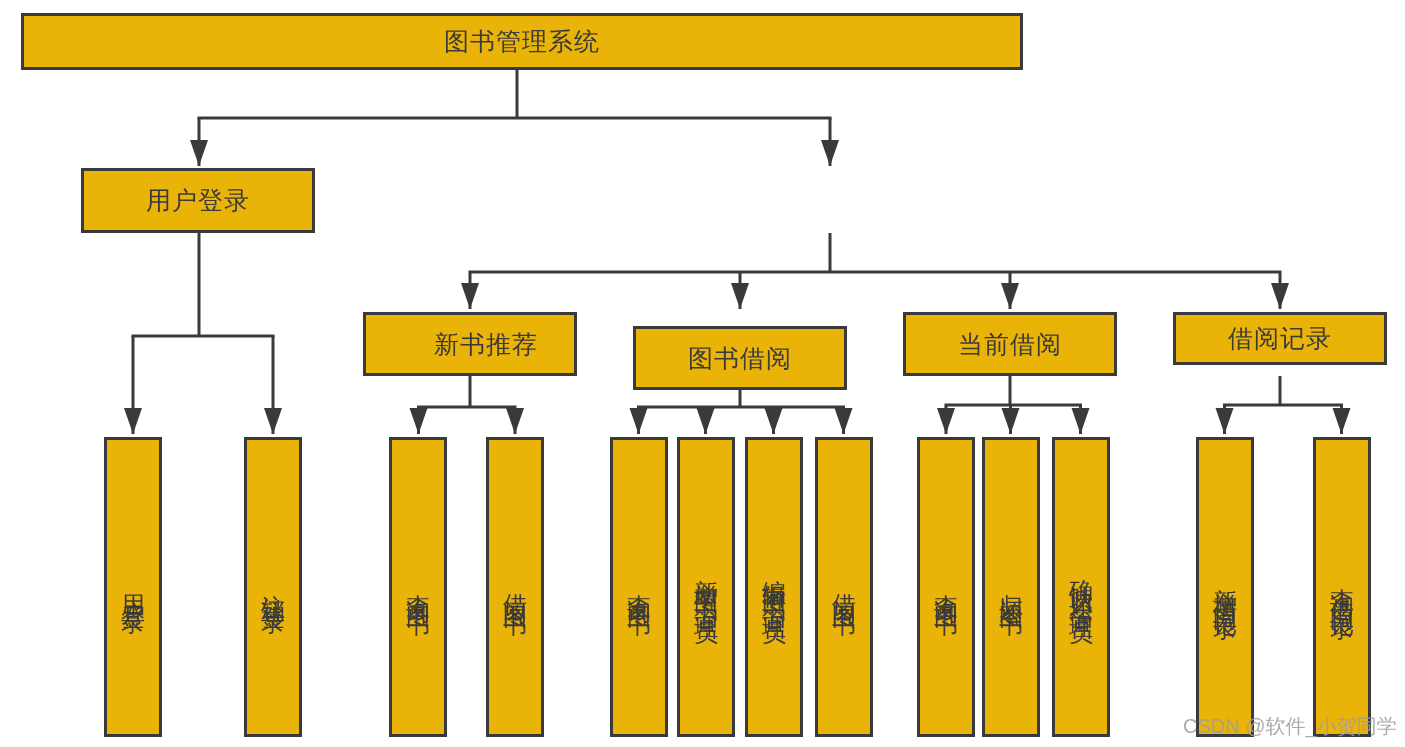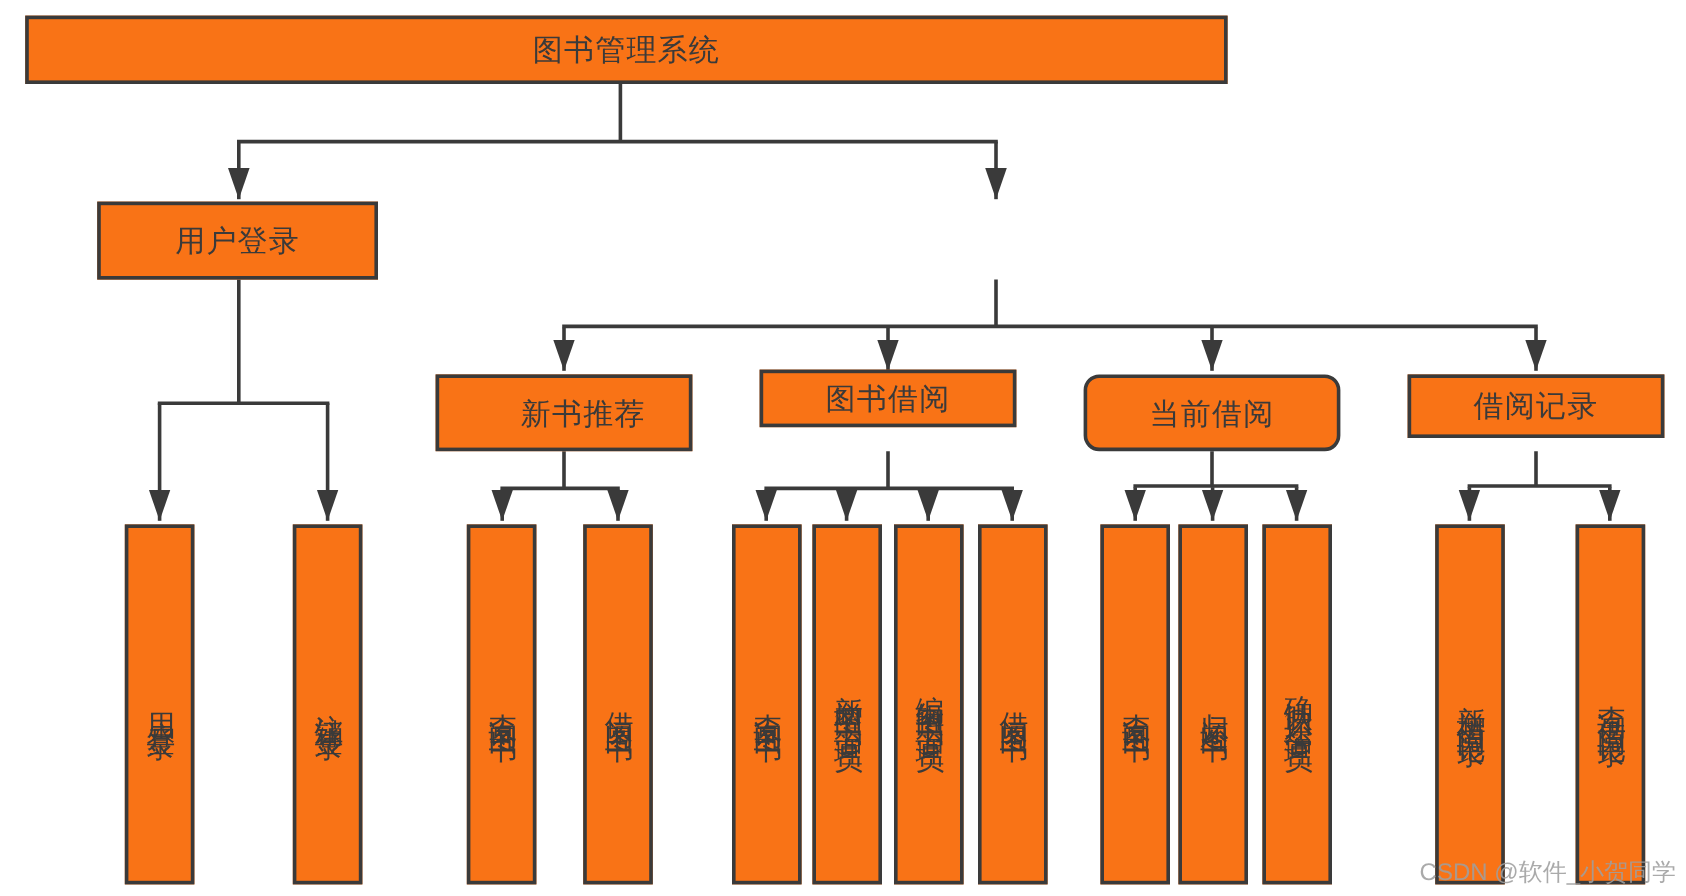--- a/index.html
+++ b/index.html
@@ -9,21 +9,21 @@
     background:#fff;
     font-family:"Liberation Sans","DejaVu Sans",sans-serif;
     color:#3a3a3a;
     overflow:hidden;
   }
   #wires{position:absolute;left:0;top:0;z-index:0;}
   .node{
     position:absolute;
     box-sizing:border-box;
     border:3px solid #3a3a3a;
-    background:#f97316;
+    background:#eab308;
     display:flex;
     align-items:center;
     justify-content:center;
     z-index:1;
   }
   .hnode{font-size:25px;letter-spacing:1px;}
   .leaf{top:437px;width:58px;height:300px;}
   .leaf .vtext{
     writing-mode:vertical-rl;
     text-orientation:mixed;
@@ -89,22 +89,22 @@
       <path d="M1224.5 406 V434" marker-end="url(#arw)"></path>
       <path d="M1341.5 406 V434" marker-end="url(#arw)"></path>
     </g>
   </svg>
 
   <div class="node hnode" style="left:21px;top:13px;width:1002px;height:57px;">图书管理系统</div>
 
   <div class="node hnode" style="left:81px;top:168px;width:234px;height:65px;">用户登录</div>
 
   <div class="node hnode" style="left:363px;top:312px;width:214px;height:64px;padding-left:32px;">新书推荐</div>
-  <div class="node hnode" style="left:633px;top:308px;width:214px;height:48px;">图书借阅</div>
-  <div class="node hnode" style="left:903px;top:312px;width:214px;height:64px;border-radius:13px;">当前借阅</div>
+  <div class="node hnode" style="left:633px;top:326px;width:214px;height:64px;">图书借阅</div>
+  <div class="node hnode" style="left:903px;top:312px;width:214px;height:64px;">当前借阅</div>
   <div class="node hnode" style="left:1173px;top:312px;width:214px;height:53px;">借阅记录</div>
 
   <div class="node leaf" style="left:104px;">
     <span class="vtext">用户登录</span>
   </div>
   <div class="node leaf" style="left:244px;">
     <span class="vtext">注销登录</span>
   </div>
   <div class="node leaf" style="left:389px;">
     <span class="vtext">查询图书</span>

